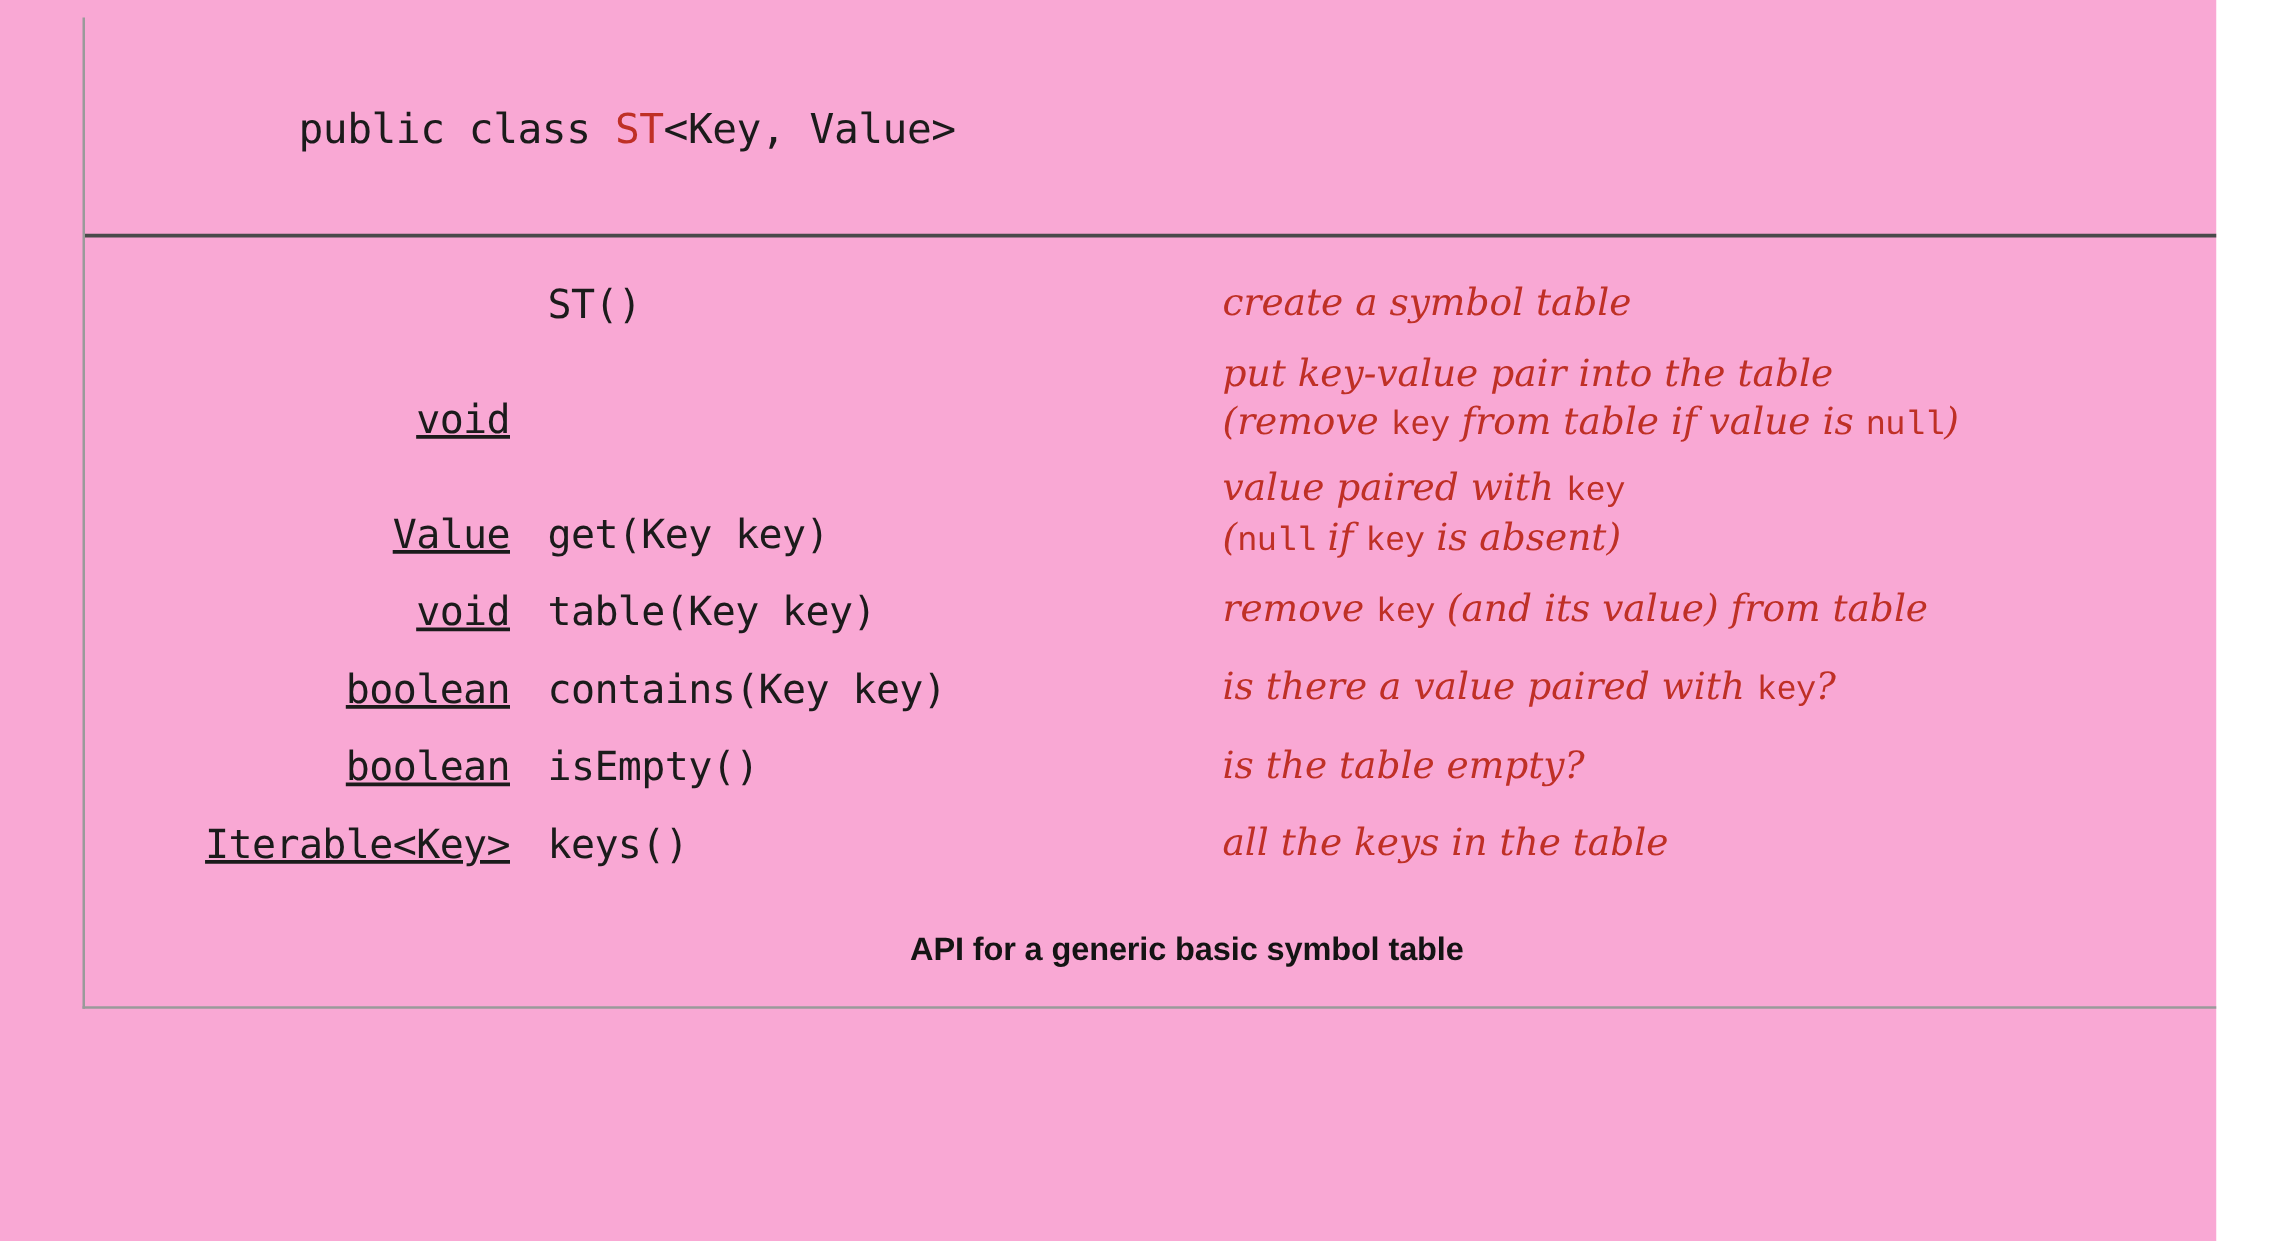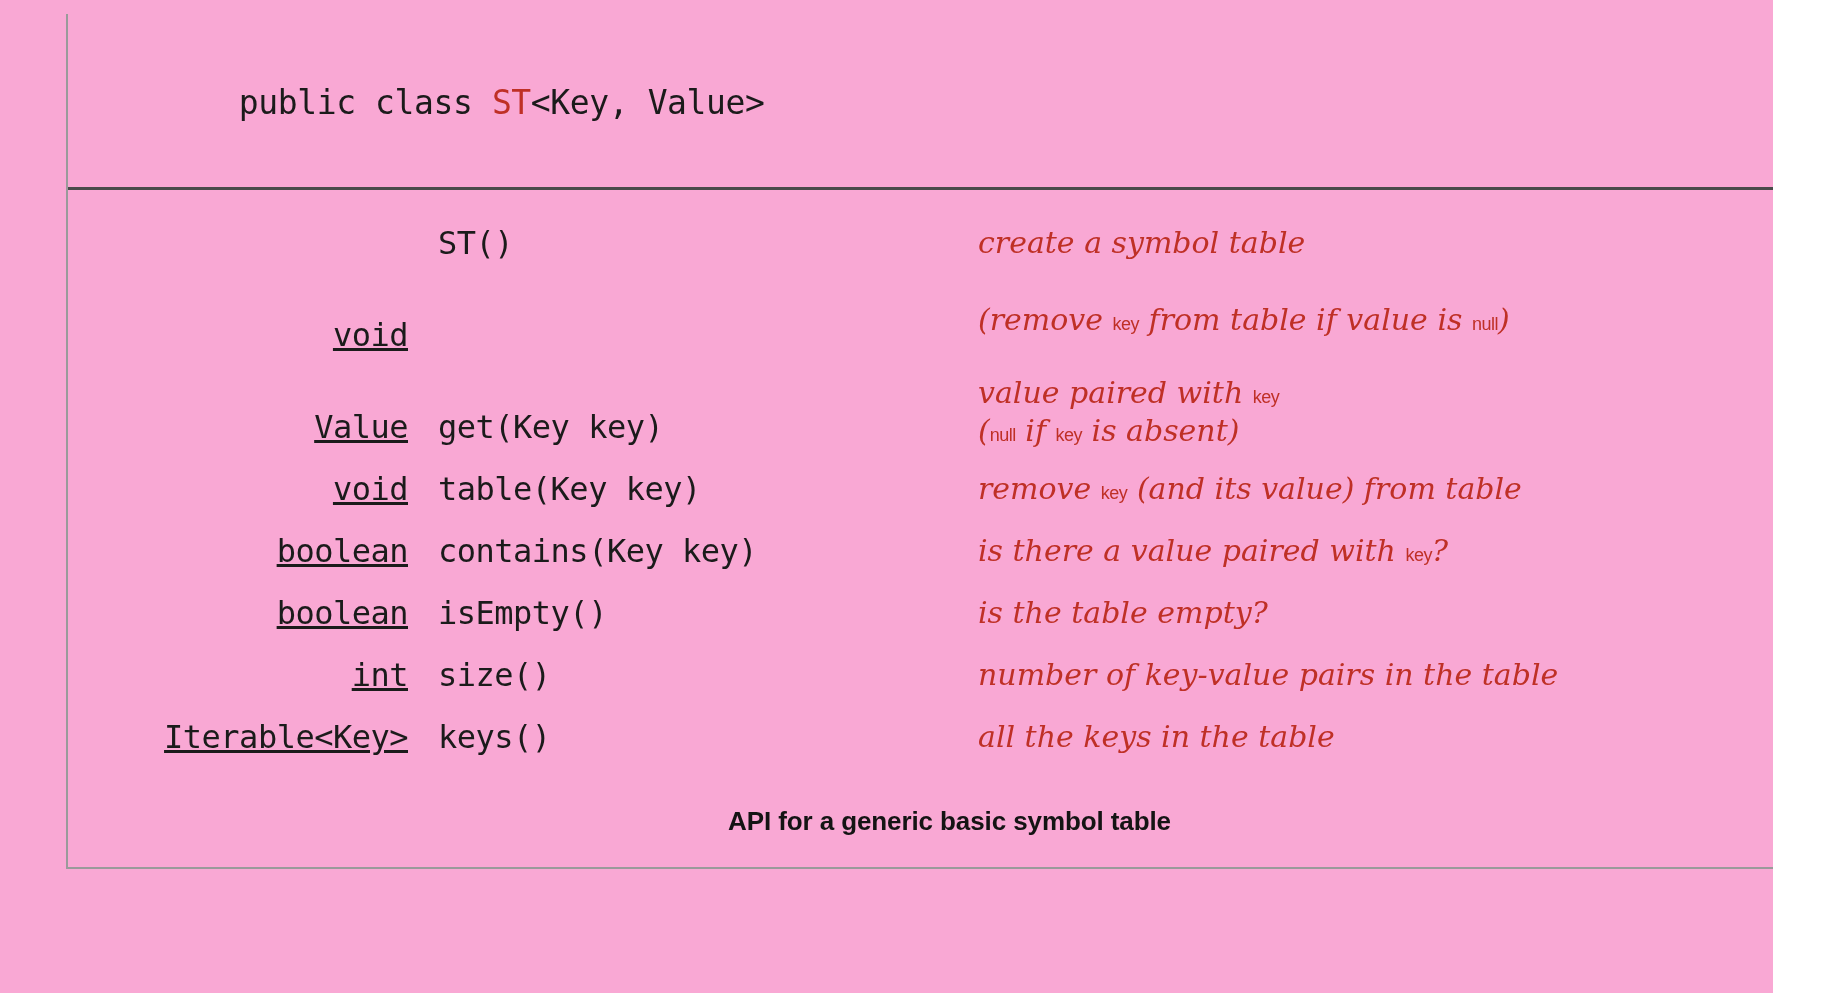--- a/index.html
+++ b/index.html
@@ -76,23 +76,23 @@
   .desc {
     flex: 1 1 auto;
     font-family: "DejaVu Serif", serif;
     font-style: italic;
     font-size: 30px;
     color: #bf3026;
     padding-left: 50px;
     line-height: 1.28;
   }
   .desc .code {
-    font-family: Liberation Sans, sans-serif;
+    font-family: Liberation Mono, monospace;
     font-style: normal;
-    font-size: 18px;
+    font-size: 27px;
     letter-spacing: -0.5px;
   }
 
   
   .row.r-tall { min-height: 92px; }
   .row.r-norm { min-height: 62px; }
   .row.r-first { padding-top: 4px; }
 
   .row .sig-wrap-tall { padding-top: 30px; }
 
@@ -123,20 +123,21 @@
     <div class="rows" id="method-rows">
         <div class="row r-norm r-first">
           <div class="sig"><span class="ret"></span><span class="meth">ST()</span></div>
           <div class="desc">
             <div><span>create a symbol table</span></div>
           </div>
         </div>
         <div class="row r-tall">
           <div class="sig sig-wrap-tall"><span class="ret">void</span></div>
           <div class="desc">
+            <div><span>put key-value pair into the table</span></div>
             <div><span>(remove </span><span class="code">key</span><span> from table if value is </span><span class="code">null</span><span>)</span></div>
           </div>
         </div>
         <div class="row r-tall">
           <div class="sig sig-wrap-tall"><span class="ret">Value</span><span class="meth">get(Key key)</span></div>
           <div class="desc">
             <div><span>value paired with </span><span class="code">key</span></div>
             <div><span>(</span><span class="code">null</span><span> if </span><span class="code">key</span><span> is absent)</span></div>
           </div>
         </div>
@@ -152,26 +153,20 @@
             <div><span>is there a value paired with </span><span class="code">key</span><span>?</span></div>
           </div>
         </div>
         <div class="row r-norm">
           <div class="sig"><span class="ret">boolean</span><span class="meth">isEmpty()</span></div>
           <div class="desc">
             <div><span>is the table empty?</span></div>
           </div>
         </div>
         <div class="row r-norm">
-          <div class="sig"><span class="ret">int</span><span class="meth">size()</span></div>
-          <div class="desc">
-            <div><span>number of key-value pairs in the table</span></div>
-          </div>
-        </div>
-        <div class="row r-norm">
           <div class="sig"><span class="ret">Iterable&lt;Key&gt;</span><span class="meth">keys()</span></div>
           <div class="desc">
             <div><span>all the keys in the table</span></div>
           </div>
         </div>
       </div>
 
     <div class="caption">API for a generic basic symbol table</div>
 
   </div>

